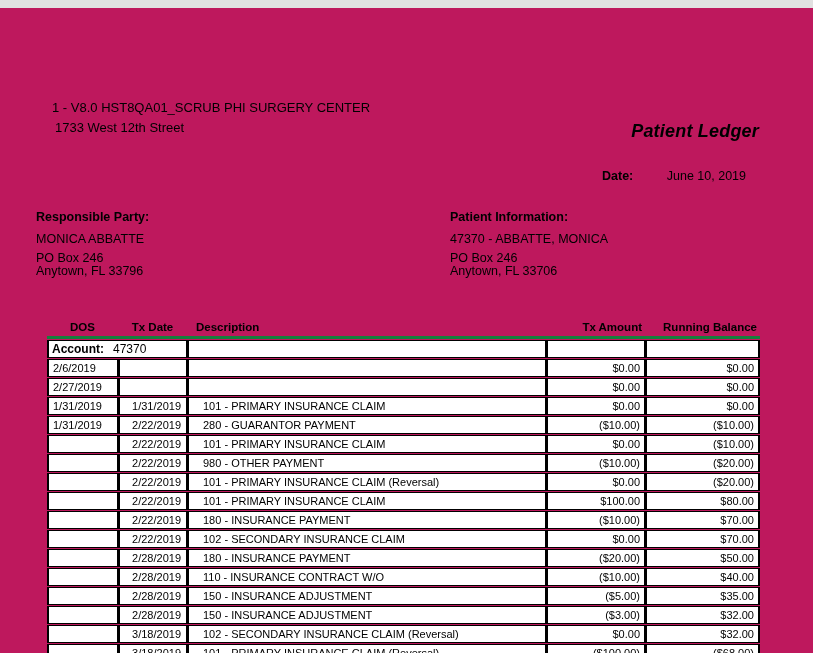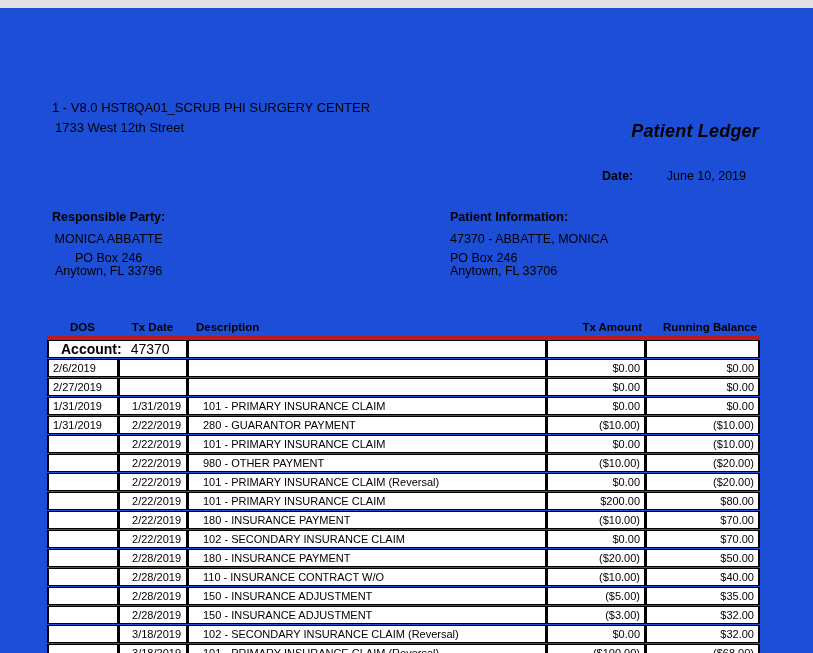--- a/index.html
+++ b/index.html
@@ -2,21 +2,21 @@
 <html><head>
 <meta charset="utf-8">
 <style>
   * { margin: 0; padding: 0; box-sizing: border-box; }
   html, body { background: #ffffff; }
   body { font-family: "Liberation Sans", sans-serif; color: #000; }
   .page {
     position: relative;
     width: 813px;
     height: 653px;
-    background: #1d4ed8;
+    background: #be185d;
     overflow: hidden;
   }
   .topbar {
     position: absolute;
     left: 0; top: 0;
     width: 813px; height: 8px;
     background: #e1e1e1;
   }
   
   .practice {
@@ -47,37 +47,37 @@
     gap: 33px;
   }
   .date-row .lbl { font-weight: bold; }
   
   .party {
     position: absolute;
     top: 211px;
     font-size: 12.5px;
     line-height: 13px;
   }
-  .party.left { left: 52px; text-align: center; }
+  .party.left { left: 36px; }
   .party.right { left: 450px; }
   .party .plabel { font-weight: bold; margin-bottom: 9px; }
   .party .pname { margin-bottom: 6px; }
   .party .paddr1 { }
   
   .ledger {
     position: absolute;
     left: 47px; top: 318px;
     width: 713px;
   }
   .thead {
     display: flex;
     height: 21px;
     align-items: flex-end;
     padding-bottom: 3px;
-    border-bottom: 3px solid #b91c1c;
+    border-bottom: 3px solid #15803d;
     margin-bottom: 1px;
     font-size: 11.5px;
     font-weight: bold;
   }
   .hcell { display: flex; }
   .h-dos   { width: 71px;  justify-content: center; }
   .h-txdate{ width: 69px;  justify-content: center; }
   .h-desc  { width: 359px; justify-content: flex-start; padding-left: 9px; }
   .h-amt   { width: 99px;  justify-content: flex-end; padding-right: 3px; }
   .h-bal   { width: 115px; justify-content: flex-end; padding-right: 3px; }
@@ -95,21 +95,21 @@
     white-space: nowrap;
     overflow: hidden;
     background: #fff;
   }
   .trow .cell:last-child { border-right-width: 2px; }
   .c-dos    { width: 71px;  padding-left: 4px; }
   .c-txdate { width: 69px;  justify-content: flex-end; padding-right: 5px; }
   .c-desc   { width: 359px; padding-left: 14px; }
   .c-amt    { width: 99px;  justify-content: flex-end; padding-right: 4px; }
   .c-bal    { width: 115px; justify-content: flex-end; padding-right: 4px; }
-  .c-account{ width: 140px; padding-left: 12px; font-size: 14px; }
+  .c-account{ width: 140px; padding-left: 3px; font-size: 12px; }
   .c-account .b { font-weight: bold; }
   .c-account .acct-num { margin-left: 9px; text-align: center; }
 </style>
 </head>
 <body>
 
 <div class="page">
   <div class="topbar"></div>
 
   <div class="practice">
@@ -204,21 +204,21 @@
     <div class="cell c-dos"></div>
     <div class="cell c-txdate">2/22/2019</div>
     <div class="cell c-desc">101 - PRIMARY INSURANCE CLAIM (Reversal)</div>
     <div class="cell c-amt">$0.00</div>
     <div class="cell c-bal">($20.00)</div>
   </div>
         <div class="trow">
     <div class="cell c-dos"></div>
     <div class="cell c-txdate">2/22/2019</div>
     <div class="cell c-desc">101 - PRIMARY INSURANCE CLAIM</div>
-    <div class="cell c-amt">$200.00</div>
+    <div class="cell c-amt">$100.00</div>
     <div class="cell c-bal">$80.00</div>
   </div>
         <div class="trow">
     <div class="cell c-dos"></div>
     <div class="cell c-txdate">2/22/2019</div>
     <div class="cell c-desc">180 - INSURANCE PAYMENT</div>
     <div class="cell c-amt">($10.00)</div>
     <div class="cell c-bal">$70.00</div>
   </div>
         <div class="trow">

